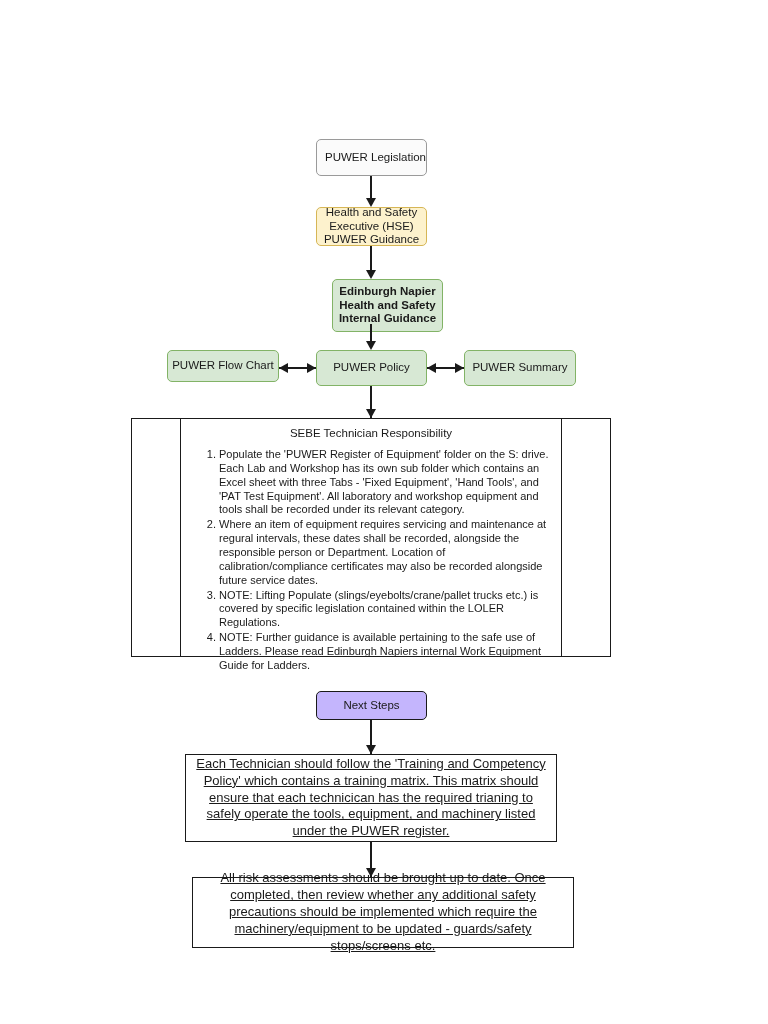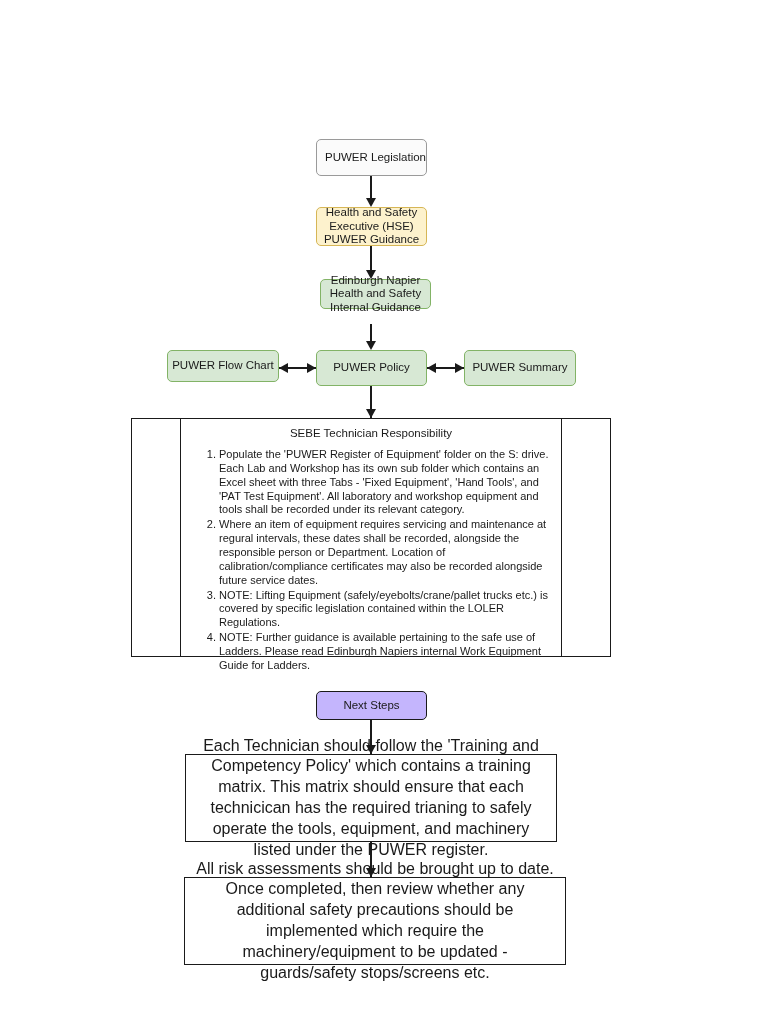--- a/index.html
+++ b/index.html
@@ -129,44 +129,45 @@
   
   .textbox {
     position: absolute;
     box-sizing: border-box;
     border: 1.4px solid #1a1a1a;
     background: #ffffff;
     display: flex;
     align-items: center;
     justify-content: center;
     text-align: center;
-    font-size: 16px;
+    font-size: 13px;
     line-height: 1.3;
     color: #1a1a1a;
     padding: 6px 10px;
+    text-decoration: underline;
   }
 </style>
 </head>
 <body>
 
 <div class="canvas">
 
   <div class="node node-grey rounded" style="left:316px; top:139px; width:111px; height:37px;padding-left:8px;">PUWER Legislation</div>
 
   <div class="vline" style="left:370.2px; top:176px; height:25px;"></div>
   <div class="arrow-down" style="left:365.5px; top:198px;"></div>
 
   <div class="node node-cream rounded" style="left:316px; top:207px; width:111px; height:39px;">Health and Safety
 Executive (HSE)
 PUWER Guidance</div>
 
   <div class="vline" style="left:370.2px; top:246px; height:29px;"></div>
   <div class="arrow-down" style="left:365.5px; top:270px;"></div>
 
-  <div class="node node-green rounded" style="left:320px; top:279px; width:111px; height:30px;">Edinburgh Napier
+  <div class="node node-green rounded" style="left:332px; top:279px; width:111px; height:53px;font-weight:bold;">Edinburgh Napier
 Health and Safety
 Internal Guidance</div>
 
   <div class="vline" style="left:370.2px; top:324px; height:24px;"></div>
   <div class="arrow-down" style="left:365.5px; top:341px;"></div>
 
   <div class="node node-green rounded" style="left:167px; top:350px; width:112px; height:32px;">PUWER Flow Chart</div>
 
   <div class="node node-green rounded" style="left:464px; top:350px; width:112px; height:36px;">PUWER Summary</div>
 
@@ -183,32 +184,32 @@
   <div class="vline" style="left:370.2px; top:386px; height:32px;"></div>
   <div class="arrow-down" style="left:365.5px; top:409px;"></div>
 
   <div class="resp-table">
     <div class="resp-col-side left"></div>
     <div class="resp-col-main">
       <div class="resp-title">SEBE Technician Responsibility</div>
       <ol class="resp-list">
         <li>Populate the 'PUWER Register of Equipment' folder on the S: drive. Each Lab and Workshop has its own sub folder which contains an Excel sheet with three Tabs - 'Fixed Equipment', 'Hand Tools', and 'PAT Test Equipment'. All laboratory and workshop equipment and tools shall be recorded under its relevant category.</li>
         <li>Where an item of equipment requires servicing and maintenance at regural intervals, these dates shall be recorded, alongside the responsible person or Department. Location of calibration/compliance certificates may also be recorded alongside future service dates.</li>
-        <li>NOTE: Lifting Equipment (safely/eyebolts/crane/pallet trucks etc.) is covered by specific legislation contained within the LOLER Regulations.</li>
+        <li>NOTE: Lifting Populate (slings/eyebolts/crane/pallet trucks etc.) is covered by specific legislation contained within the LOLER Regulations.</li>
         <li>NOTE: Further guidance is available pertaining to the safe use of Ladders. Please read Edinburgh Napiers internal Work Equipment Guide for Ladders.</li>
       </ol>
     </div>
     <div class="resp-col-side right"></div>
   </div>
 
   <div class="node node-plain rounded" style="left:316px; top:691px; width:111px; height:29px;">Next Steps</div>
 
   <div class="vline" style="left:370.2px; top:720px; height:34px;"></div>
   <div class="arrow-down" style="left:365.5px; top:745px;"></div>
 
   <div class="textbox" style="left:185px; top:754px; width:372px; height:88px;">Each Technician should follow the 'Training and Competency Policy' which contains a training matrix. This matrix should ensure that each technicican has the required trianing to safely operate the tools, equipment, and machinery listed under the PUWER register.</div>
 
   <div class="vline" style="left:370.2px; top:842px; height:36px;"></div>
   <div class="arrow-down" style="left:365.5px; top:868px;"></div>
 
-  <div class="textbox" style="left:184px; top:877px; width:382px; height:88px;">All risk assessments should be brought up to date. Once completed, then review whether any additional safety precautions should be implemented which require the machinery/equipment to be updated - guards/safety stops/screens etc.</div>
+  <div class="textbox" style="left:192px; top:877px; width:382px; height:71px;">All risk assessments should be brought up to date. Once completed, then review whether any additional safety precautions should be implemented which require the machinery/equipment to be updated - guards/safety stops/screens etc.</div>
 
 </div>
 
 </body></html>

